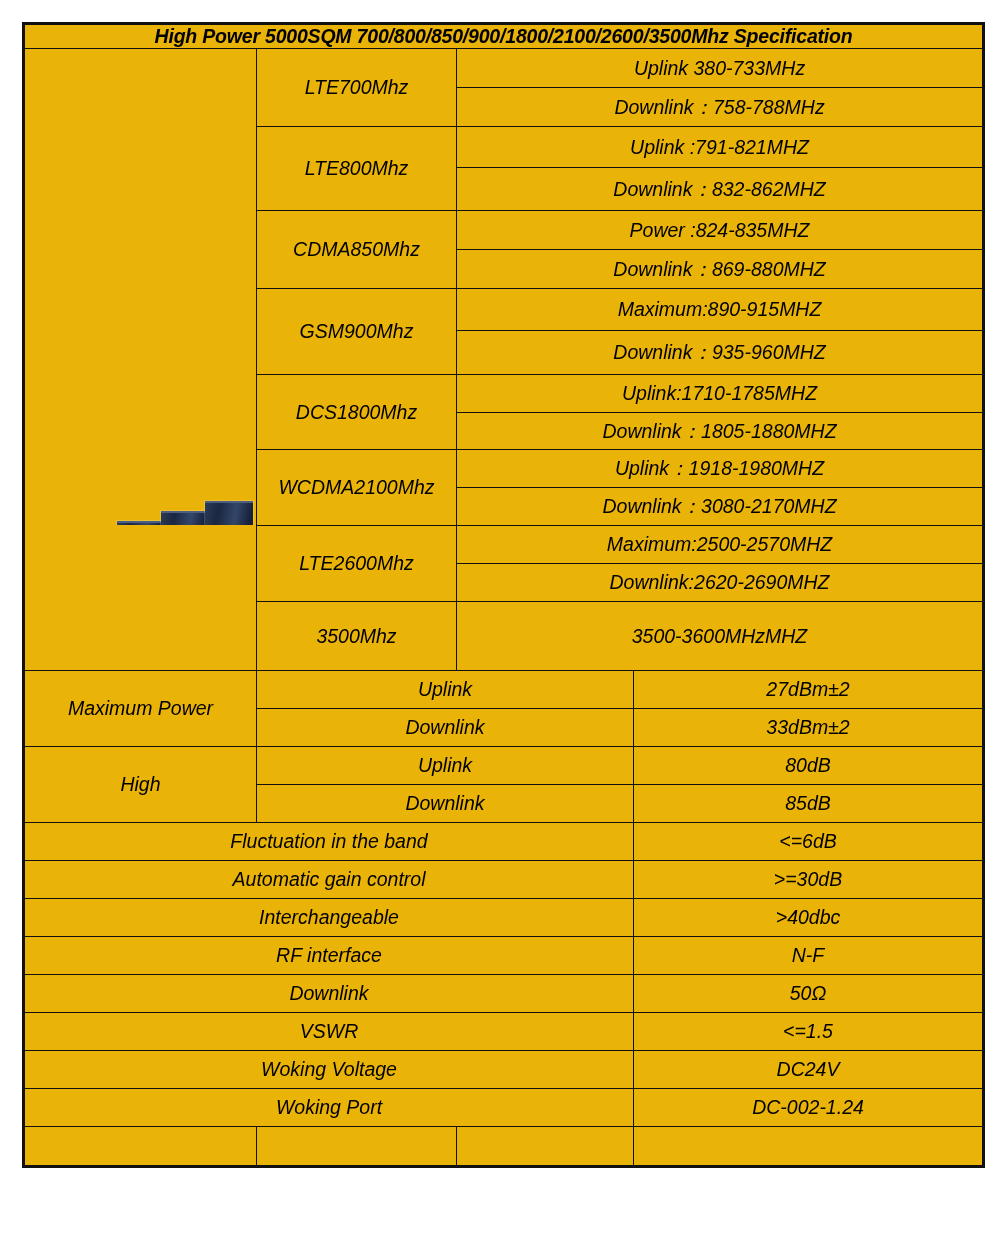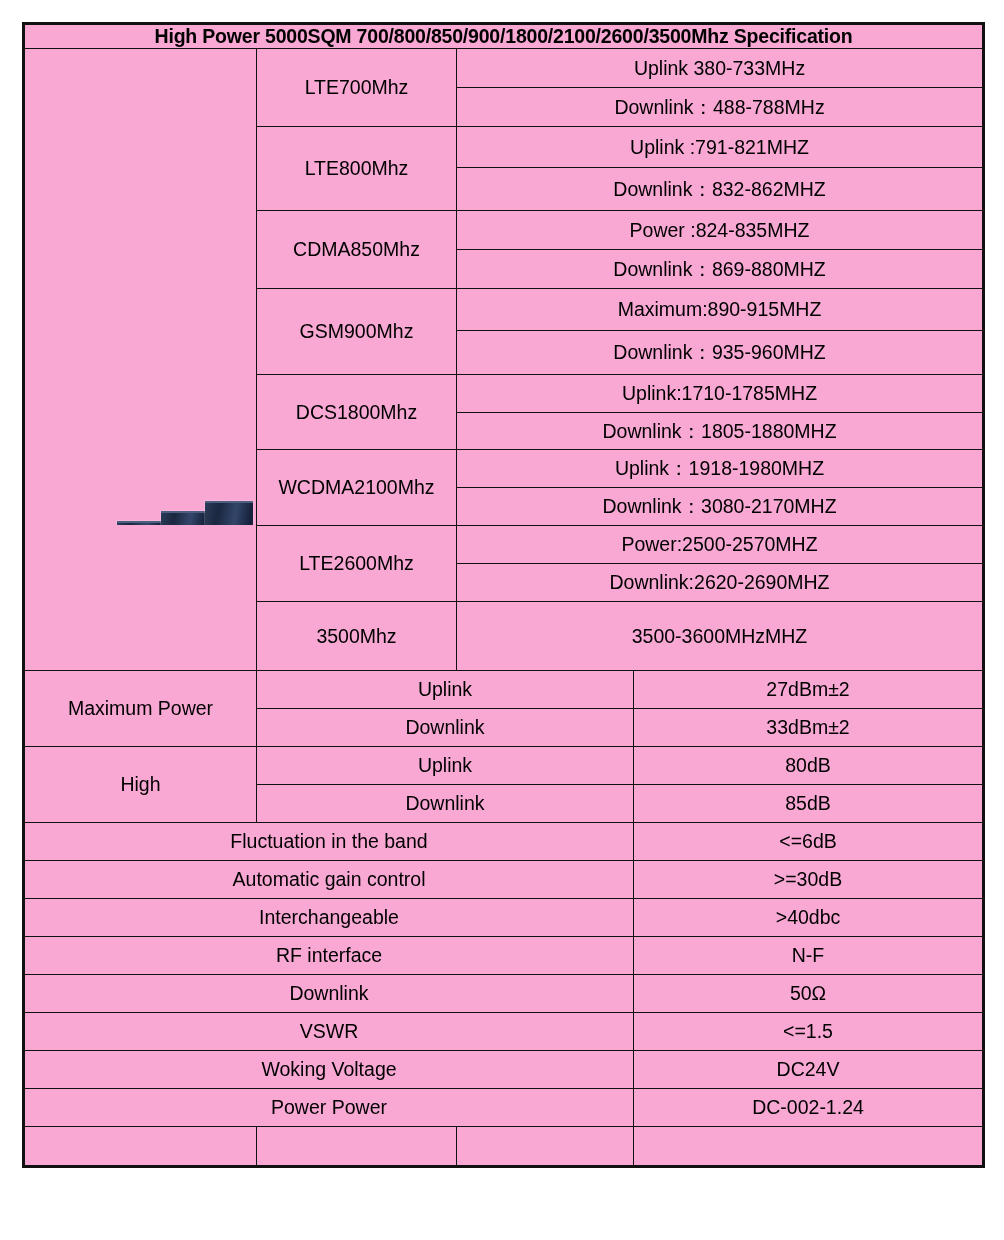--- a/index.html
+++ b/index.html
@@ -22,23 +22,24 @@
     border:3px solid #111;
   }
   table.spec td{
     border:1.5px solid #111;
     padding:0 6px;
     font-size:19.5px;
     line-height:1.18;
     text-align:center;
     vertical-align:middle;
     color:#000;
-    background:#f9a8d4;
+    background:#eab308;
     overflow:hidden;
     white-space:nowrap;
+    font-style:italic;
   }
   td.title{
     background:#dee8f4;
     font-size:25px;
     font-weight:bold;
     letter-spacing:-0.2px;
     padding:7px 10px 9px 10px;
     line-height:1.22;
     white-space:normal;
     border-bottom:2px solid #111;
@@ -104,21 +105,21 @@
               <div class="cab c4"></div>
               <div class="cab c5"></div>
 
             </div>
           </div>
         </td>
         <td rowspan="2">LTE700Mhz</td>
         <td colspan="2" style="height:38px">Uplink 380-733MHz</td>
       </tr>
       <tr>
-        <td colspan="2" style="height:38px">Downlink：488-788MHz</td>
+        <td colspan="2" style="height:38px">Downlink：758-788MHz</td>
       </tr>
 
       <tr>
         <td rowspan="2">LTE800Mhz</td>
         <td colspan="2" style="height:40px">Uplink :791-821MHZ</td>
       </tr>
       <tr>
         <td colspan="2" style="height:42px">Downlink：832-862MHZ</td>
       </tr>
 
@@ -149,21 +150,21 @@
       <tr>
         <td rowspan="2">WCDMA2100Mhz</td>
         <td colspan="2" style="height:37px">Uplink：1918-1980MHZ</td>
       </tr>
       <tr>
         <td colspan="2" style="height:37px">Downlink：3080-2170MHZ</td>
       </tr>
 
       <tr>
         <td rowspan="2">LTE2600Mhz</td>
-        <td colspan="2" style="height:37px">Power:2500-2570MHZ</td>
+        <td colspan="2" style="height:37px">Maximum:2500-2570MHZ</td>
       </tr>
       <tr>
         <td colspan="2" style="height:37px">Downlink:2620-2690MHZ</td>
       </tr>
 
       <tr>
         <td style="height:68px">3500Mhz</td>
         <td colspan="2">3500-3600MHzMHZ</td>
       </tr>
 
@@ -209,21 +210,21 @@
       </tr>
       <tr>
         <td colspan="3" style="height:37px">VSWR</td>
         <td>&lt;=1.5</td>
       </tr>
       <tr>
         <td colspan="3" style="height:37px">Woking Voltage</td>
         <td>DC24V</td>
       </tr>
       <tr>
-        <td colspan="3" style="height:37px">Power Power</td>
+        <td colspan="3" style="height:37px">Woking Port</td>
         <td>DC-002-1.24</td>
       </tr>
 
       <tr>
         <td style="height:38px"></td>
         <td></td>
         <td></td>
         <td></td>
       </tr>
 

